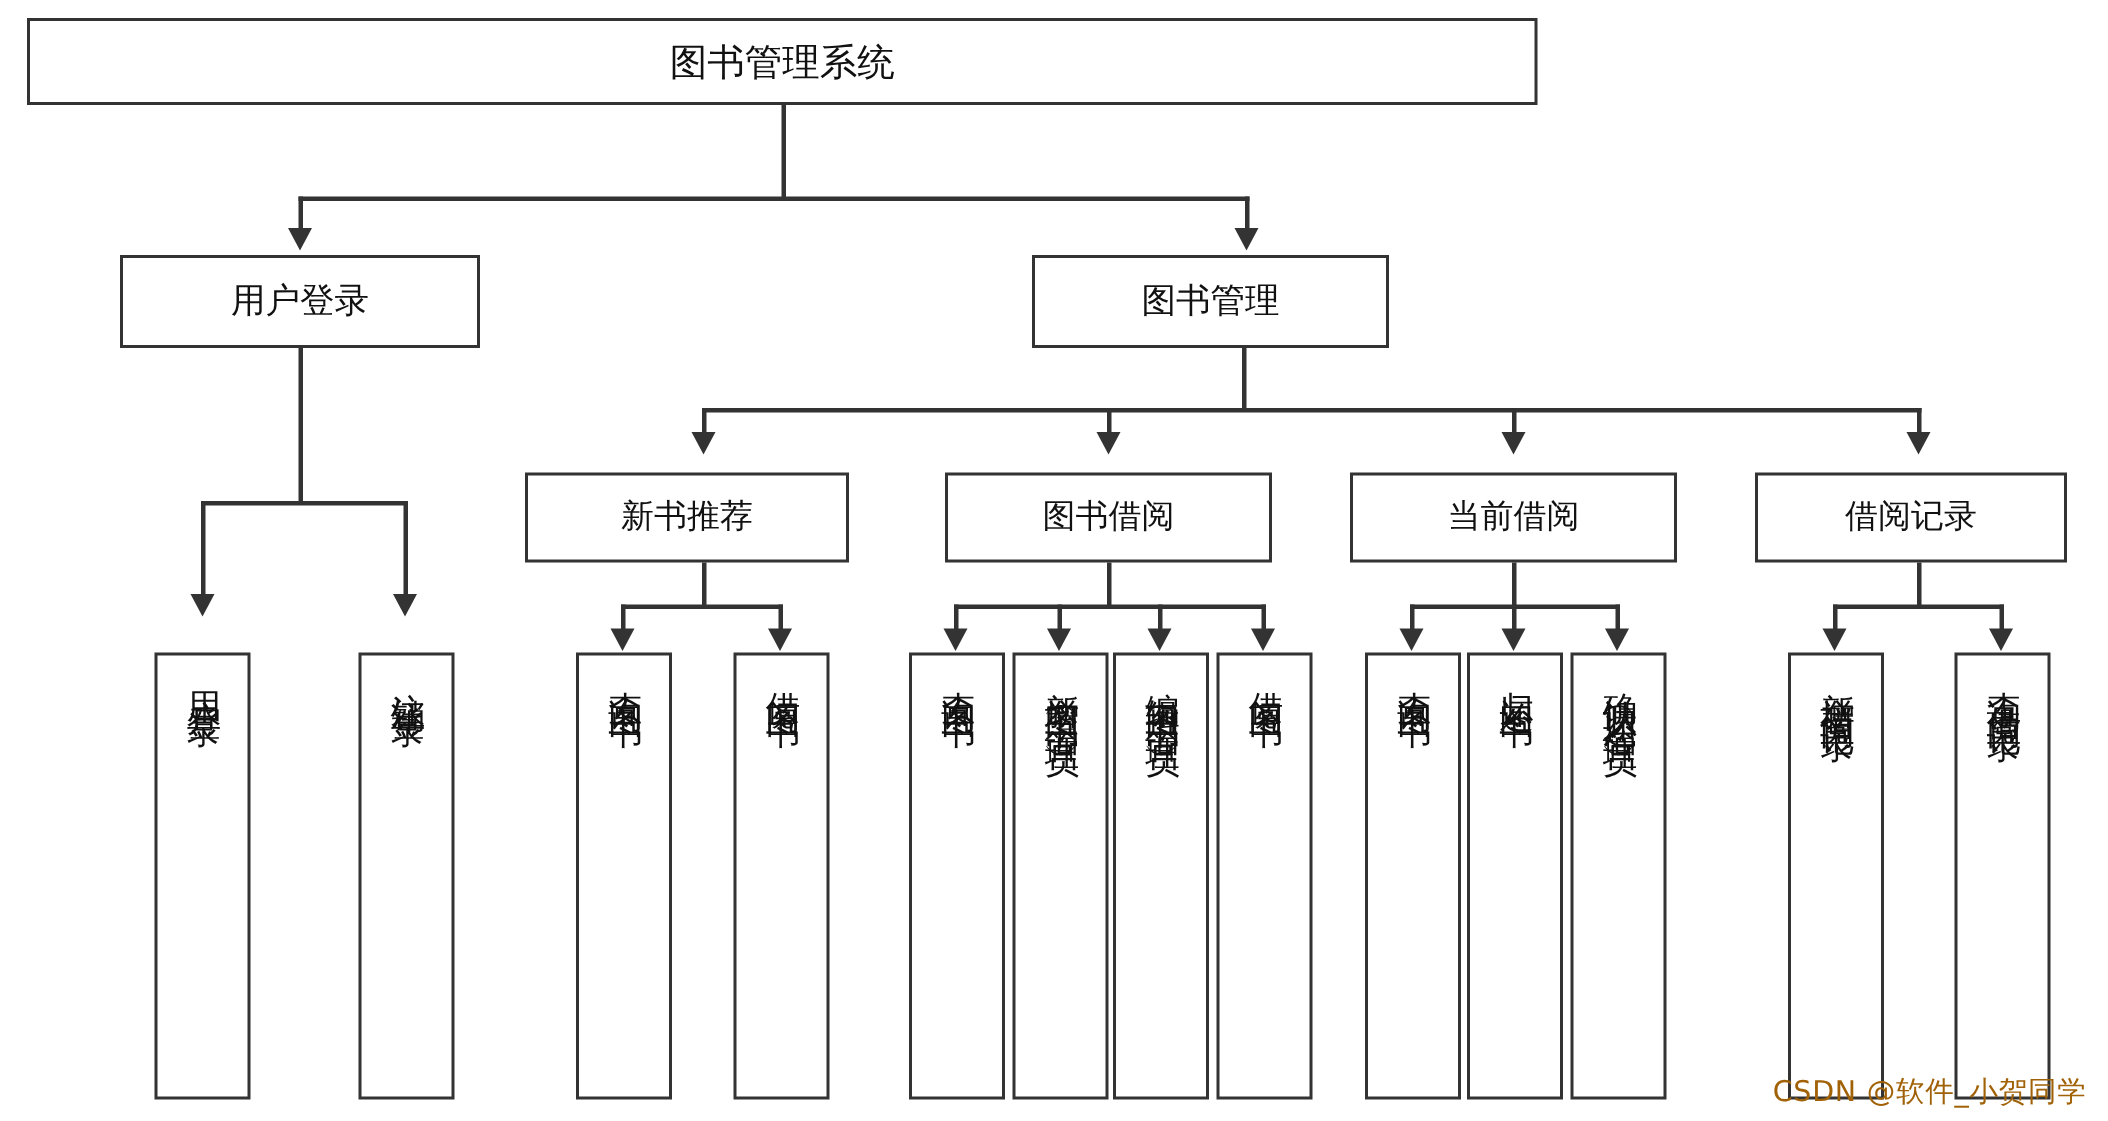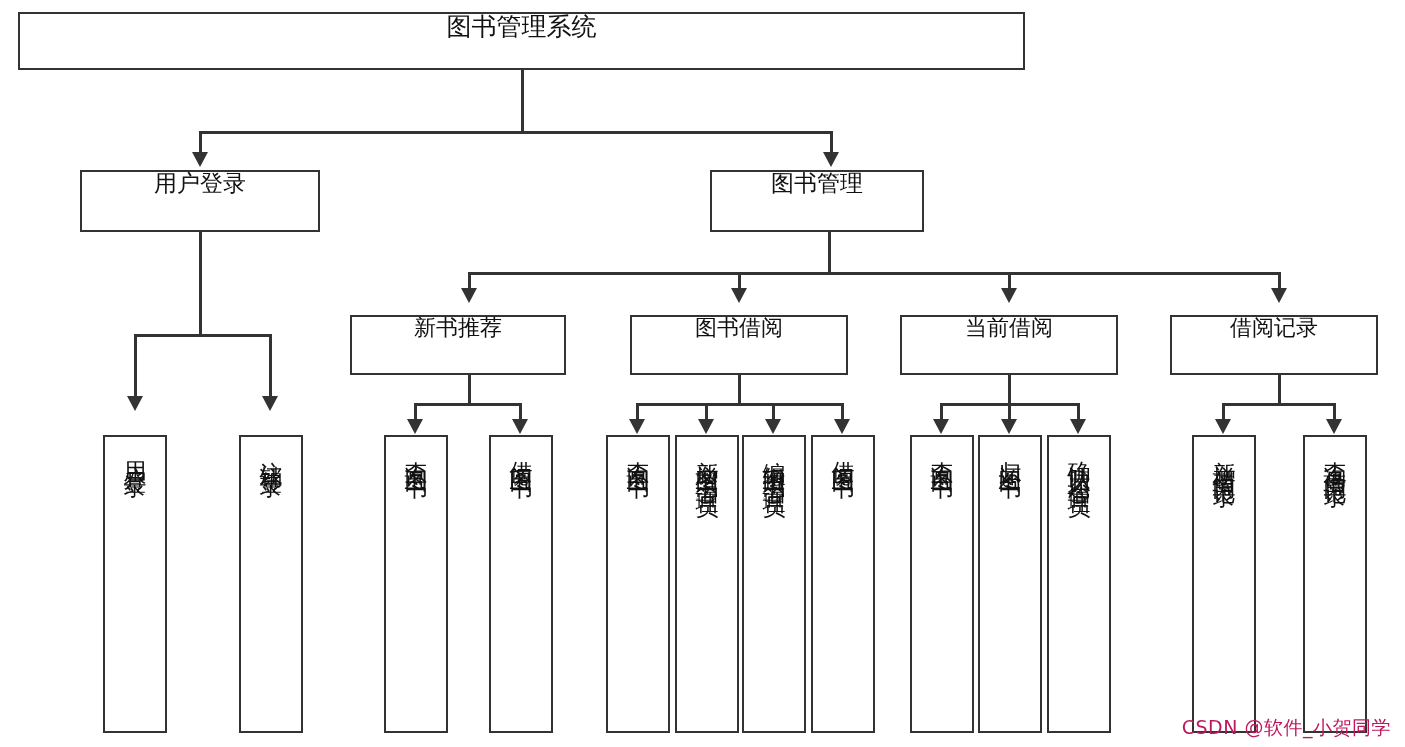--- a/index.html
+++ b/index.html
@@ -16,20 +16,21 @@
     height: 747px;
     background: #ffffff;
     overflow: hidden;
   }
   .node {
     position: absolute;
     box-sizing: border-box;
     background: #ffffff;
     border: 2px solid #333333;
     display: flex;
+    align-items: center;
     justify-content: center;
     color: #111111;
   }
   .node-label {
     display: block;
     text-align: center;
     line-height: 1.0;
     white-space: nowrap;
   }
   
@@ -43,21 +44,21 @@
     font-size: 25px;
   }
   
   .node.lvl1 {
     height: 62px;
   }
   .node.lvl1 .node-label {
     font-size: 23px;
   }
   .node.n-user-login  { left: 80px;  top: 170px; width: 240px; }
-  .node.n-book-manage { left: 710px; top: 170px; width: 214px; }
+  .node.n-book-manage { left: 688px; top: 170px; width: 238px; }
   
   .node.lvl2 {
     top: 315px;
     height: 60px;
   }
   .node.lvl2 .node-label {
     font-size: 22px;
   }
   .node.n-new-rec   { left: 350px;  width: 216px; }
   .node.n-borrow    { left: 630px;  width: 218px; }
@@ -96,21 +97,21 @@
     border-left: 8px solid transparent;
     border-right: 8px solid transparent;
     border-top: 15px solid #333333;
   }
   
   .watermark {
     position: absolute;
     right: 14px;
     bottom: 6px;
     font-size: 19px;
-    color: #be185d;
+    color: #a16207;
     white-space: nowrap;
     letter-spacing: 0.5px;
   }
 </style>
 </head>
 <body>
 
 <div id="canvas">
 
   <div class="node root">

